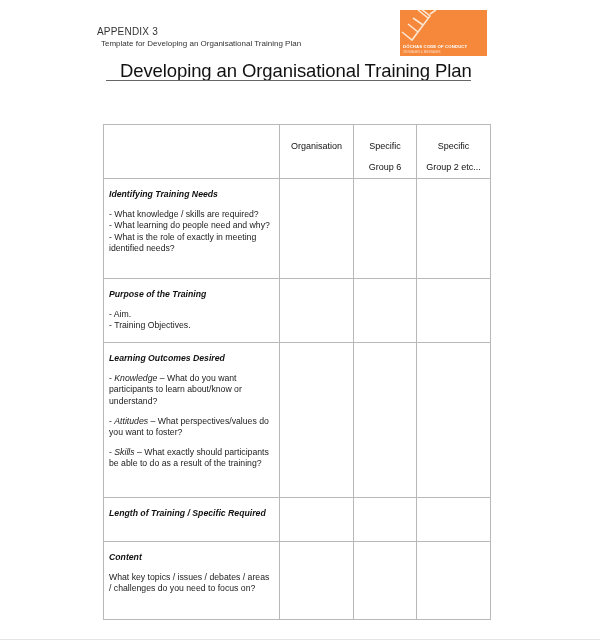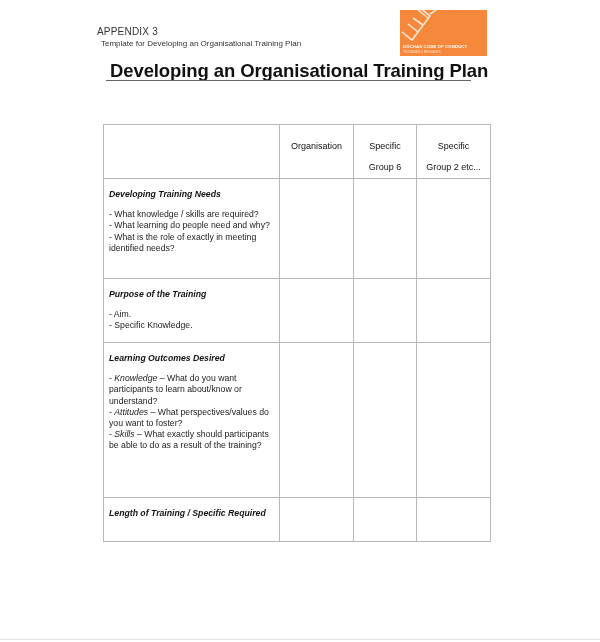--- a/index.html
+++ b/index.html
@@ -7,31 +7,31 @@
     body { position: relative; font-family: "Liberation Sans", sans-serif; color: #111; }
 
     .appendix { position: absolute; left: 97px; top: 26px; font-size: 10px; font-weight: normal; color: #333; letter-spacing: 0.2px; }
     .subtitle { position: absolute; left: 101px; top: 39px; font-size: 8px; color: #333; }
 
     .logo { position: absolute; left: 400px; top: 10px; width: 87px; height: 46px; background: #f5883a; overflow: hidden; }
     .logo svg { position: absolute; left: 0; top: 0; }
     .logo .logo-title { position: absolute; left: 3px; top: 34px; font-size: 4.3px; font-weight: bold; color: #fff; white-space: nowrap; letter-spacing: 0.1px; }
     .logo .logo-sub { position: absolute; left: 3px; top: 40px; font-size: 3px; color: #fde0c8; white-space: nowrap; }
 
-    .doc-title { position: absolute; left: 110px; top: 60px; font-size: 18.5px; font-weight: bold; color: #111; white-space: nowrap; letter-spacing: -0.1px; }
+    .doc-title { position: absolute; left: 120px; top: 60px; font-size: 18.5px; font-weight: normal; color: #111; white-space: nowrap; letter-spacing: -0.1px; }
     .title-rule { position: absolute; left: 106px; top: 80px; width: 365px; height: 1px; background: #666; }
 
     table.plan { position: absolute; left: 103px; top: 124px; width: 387px; border-collapse: collapse; table-layout: fixed; border-radius: 9px; }
     table.plan td, table.plan th { border: 1.5px solid #b8b8b8; vertical-align: top; }
     th { font-size: 9px; font-weight: normal; color: #111; text-align: center; padding-top: 11px; line-height: 21px; }
     th.first { padding: 0; }
     td.label { padding: 10px 5px 6px 5px; font-size: 8.7px; line-height: 11.2px; color: #222; }
     td.label .head { font-weight: bold; font-style: italic; color: #111; margin-bottom: 9px; display: block; }
     td.label .para { display: block; }
-    td.label .gap { }
+    td.label .gap { margin-top: 9px; }
     td.label em { font-style: italic; }
 
     .page-rule { position: absolute; left: 0; top: 639px; width: 600px; height: 1px; background: #e4e4e4; }
   </style>
 </head>
 <body>
 
 <div class="appendix">APPENDIX 3</div>
 <div class="subtitle">Template for Developing an Organisational Training Plan</div>
 
@@ -70,35 +70,35 @@
       <span>Group 6</span>
     </th>
     <th>
       <span>Specific</span><br>
       <span>Group 2 etc...</span>
     </th>
   </tr>
 
   <tr style="height:100px">
     <td class="label">
-      <span class="head">Developing Training Needs</span>
+      <span class="head">Identifying Training Needs</span>
       <span class="para">- What knowledge / skills are required?</span>
       <span class="para">- What learning do people need and why?</span>
       <span class="para">- What is the role of exactly in meeting identified needs?</span>
     </td>
     <td></td>
     <td></td>
     <td></td>
   </tr>
 
   <tr style="height:64px">
     <td class="label">
       <span class="head">Purpose of the Training</span>
       <span class="para">- Aim.</span>
-      <span class="para">- Specific Knowledge.</span>
+      <span class="para">- Training Objectives.</span>
     </td>
     <td></td>
     <td></td>
     <td></td>
   </tr>
 
   <tr style="height:155px">
     <td class="label">
       <span class="head">Learning Outcomes Desired</span>
       <span class="para">- <em>Knowledge</em><span> – What do you want participants to learn about/know or understand?</span></span>
@@ -112,16 +112,25 @@
 
   <tr style="height:44px">
     <td class="label">
       <span class="head" style="margin-bottom:0">Length of Training / Specific Required</span>
     </td>
     <td></td>
     <td></td>
     <td></td>
   </tr>
 
+  <tr style="height:78px">
+    <td class="label">
+      <span class="head">Content</span>
+      <span class="para">What key topics / issues / debates / areas / challenges do you need to focus on?</span>
+    </td>
+    <td></td>
+    <td></td>
+    <td></td>
+  </tr>
 </tbody>
   </table>
 
 <div class="page-rule"></div>
 
 </body></html>

